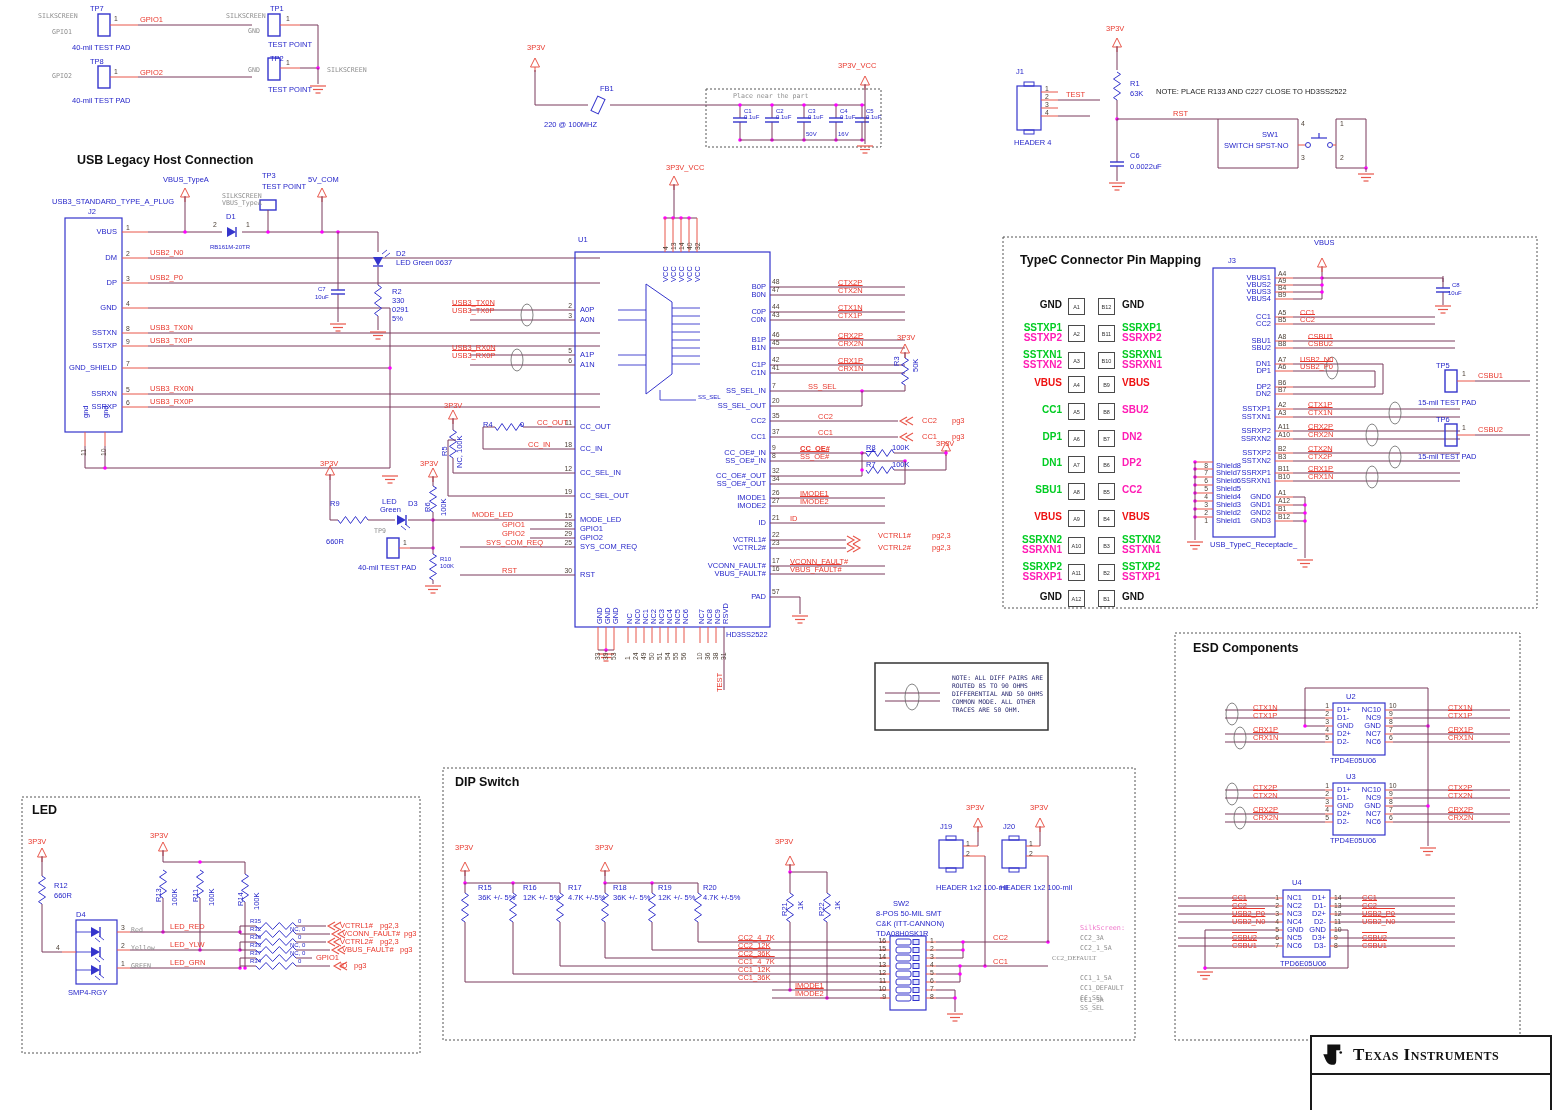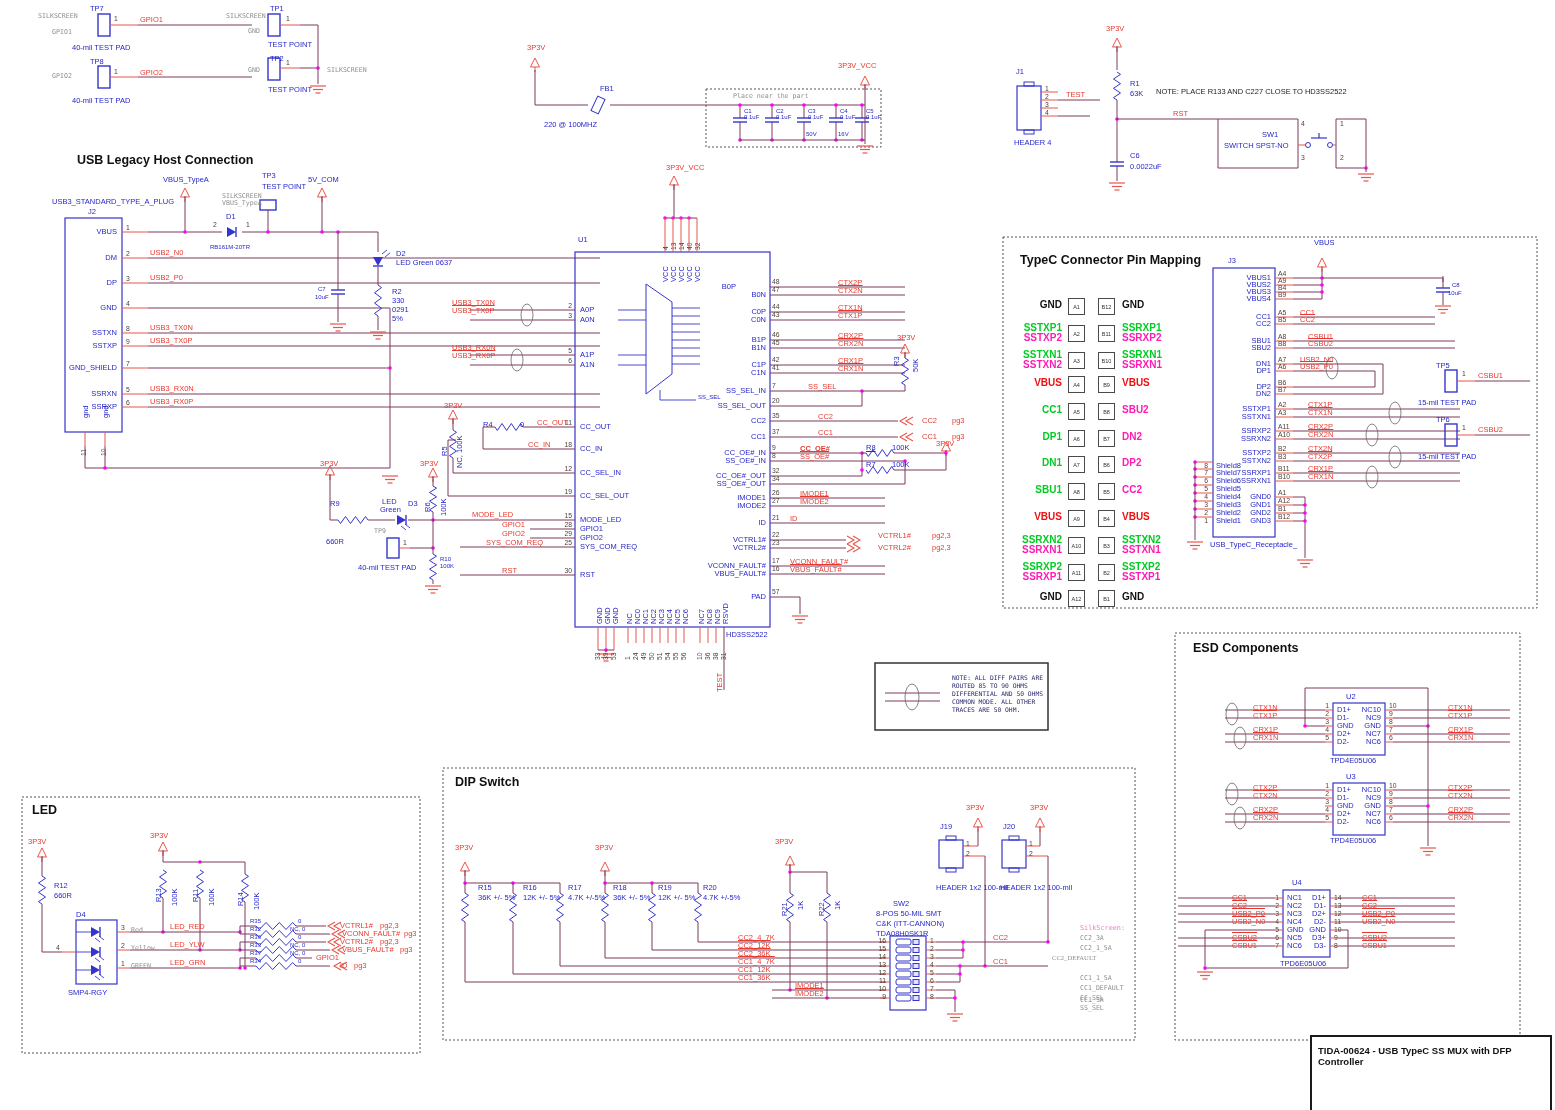--- a/index.html
+++ b/index.html
@@ -893,21 +893,21 @@
       <div class="lb p end" style="left: 572px; top: 357px;">6</div>
       <div class="lb p end" style="left: 572px; top: 419px;">11</div>
       <div class="lb p end" style="left: 572px; top: 441px;">18</div>
       <div class="lb p end" style="left: 572px; top: 465px;">12</div>
       <div class="lb p end" style="left: 572px; top: 488px;">19</div>
       <div class="lb p end" style="left: 572px; top: 512px;">15</div>
       <div class="lb p end" style="left: 572px; top: 521px;">28</div>
       <div class="lb p end" style="left: 572px; top: 530px;">29</div>
       <div class="lb p end" style="left: 572px; top: 539px;">25</div>
       <div class="lb p end" style="left: 572px; top: 567px;">30</div>
-      <div class="lb c end" style="left: 736px; top: 283px; padding-left: 43px;">B0P</div>
+      <div class="lb c end" style="left: 766px; top: 283px; padding-left: 43px;">B0P</div>
       <div class="lb c end" style="left: 766px; top: 291px;">B0N</div>
       <div class="lb c end" style="left: 766px; top: 308px;">C0P</div>
       <div class="lb c end" style="left: 766px; top: 316px;">C0N</div>
       <div class="lb c end" style="left: 766px; top: 336px;">B1P</div>
       <div class="lb c end" style="left: 766px; top: 344px;">B1N</div>
       <div class="lb c end" style="left: 766px; top: 361px;">C1P</div>
       <div class="lb c end" style="left: 766px; top: 369px;">C1N</div>
       <div class="lb c end" style="left: 766px; top: 387px;">SS_SEL_IN</div>
       <div class="lb c end" style="left: 766px; top: 402px;">SS_SEL_OUT</div>
       <div class="lb c end" style="left: 766px; top: 417px;">CC2</div>
@@ -1459,17 +1459,21 @@
         <div class="lb pk2" style="position: static;">GND</div>
       </div>
       <div class="pmrow" style="left: 1122px; top: 592px; text-align: left;">
         <div class="lb pk2" style="position: static;">GND</div>
       </div>
       <div class="padcell" style="left: 1068px; top: 590px;">A12</div>
       <div class="padcell" style="left: 1098px; top: 590px;">B1</div>
     </div>
 
   <div class="titleblock">
-    <div class="tb-bottom">
-      <span>TIDA-00624 - USB TypeC SS MUX with DFP Controller</span>
+    <div class="tb-top">
+      <svg width="26" height="26" viewBox="0 0 32 32">
+        <path d="M9 3 H25 V10 H20 V23 Q20 29 14 28 Q9 27 7 22 L4 15 H9 Z" fill="#111"></path>
+        <circle cx="25.5" cy="13" r="1.6" fill="#111"></circle>
+      </svg>
+      <span class="ti-name">Texas Instruments</span>
     </div>
   </div>
 </div>
 
 </body></html>

